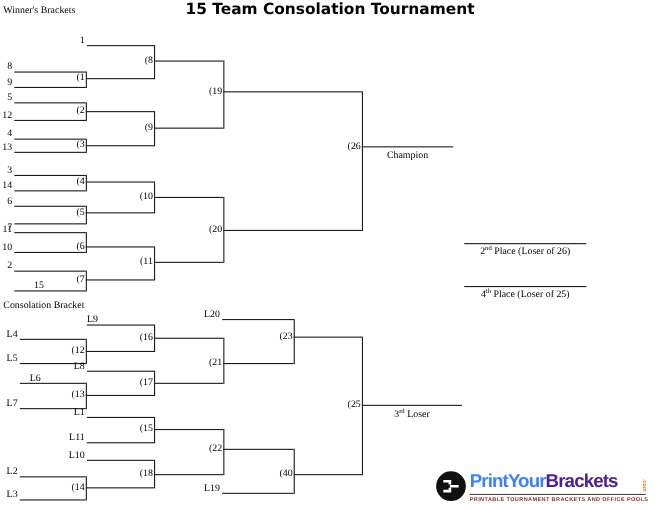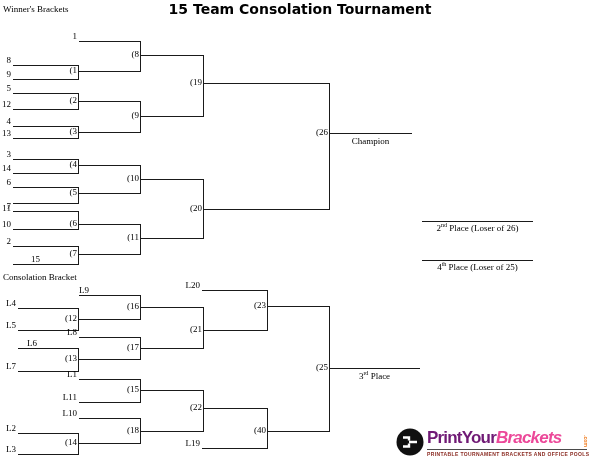--- a/index.html
+++ b/index.html
@@ -13,22 +13,22 @@
   .title{position:absolute;left:0;right:0;top:2px;text-align:center;
          font-family:"DejaVu Sans","Liberation Sans",sans-serif;
          font-weight:bold;font-size:14px;line-height:15px;}
   sup{font-size:6px;line-height:0;vertical-align:super;}
   
   .logo{position:absolute;left:396px;top:426px;width:198px;height:36px;}
   .logo-circle{position:absolute;left:0;top:2px;width:28px;height:28px;}
   .logo-text{position:absolute;left:31px;top:1px;white-space:nowrap;
              font-family:"Liberation Sans",sans-serif;font-weight:bold;
              font-size:17px;letter-spacing:-0.8px;line-height:21px;}
-  .lb-black{color:#701a75;text-align:center;}
-  .lb-orange{color:#ec4899;font-style:italic;}
+  .lb-black{color:#3b82f6;text-align:center;}
+  .lb-orange{color:#4c1d95;}
   .logo-domain{position:absolute;left:184px;top:12px;color:#f07c1e;
                font-family:"Liberation Sans",sans-serif;font-weight:bold;
                font-size:5px;transform:rotate(90deg);}
   .logo-tagline{position:absolute;left:31px;top:23px;width:160px;
                 border-top:1px solid #4a4a4a;padding-top:1px;
                 font-family:"Liberation Sans",sans-serif;font-weight:bold;
                 font-size:5px;letter-spacing:0.38px;color:#8a2a21;white-space:nowrap;}
 </style>
 </head>
 <body>
@@ -117,21 +117,21 @@
   <span class="lbl ra" style="left:119px;top:111px;width:20px">(9</span>
   <span class="lbl ra" style="left:119px;top:174px;width:20px">(10</span>
   <span class="lbl ra" style="left:119px;top:233px;width:20px">(11</span>
   <span class="lbl ra" style="left:177px;top:78px;width:25px">(19</span>
   <span class="lbl ra" style="left:177px;top:204px;width:25px">(20</span>
   <span class="lbl ra" style="left:303px;top:128px;width:25px">(26</span>
 
   <span class="lbl ca" style="left:329px;top:137px;width:83px">Champion</span>
   <span class="lbl ca" style="left:422px;top:224px;width:111px"><span>2</span><sup>nd</sup><span> Place (Loser of 26)</span></span>
   <span class="lbl ca" style="left:422px;top:263px;width:111px"><span>4</span><sup>th</sup><span> Place (Loser of 25)</span></span>
-  <span class="lbl ca" style="left:329px;top:372px;width:91px"><span>3</span><sup>rd</sup><span> Place</span></span>
+  <span class="lbl ca" style="left:329px;top:372px;width:91px"><span>3</span><sup>rd</sup><span> Loser</span></span>
 
   <i class="hl" style="left:18px;top:308px;width:60px"></i>
   <i class="hl" style="left:18px;top:330px;width:60px"></i>
   <i class="hl" style="left:18px;top:348px;width:60px"></i>
   <i class="hl" style="left:18px;top:371px;width:60px"></i>
   <i class="hl" style="left:18px;top:433px;width:60px"></i>
   <i class="hl" style="left:18px;top:454px;width:60px"></i>
   <i class="hl" style="left:79px;top:295px;width:61px"></i>
   <i class="hl" style="left:79px;top:337px;width:61px"></i>
   <i class="hl" style="left:79px;top:379px;width:61px"></i>

